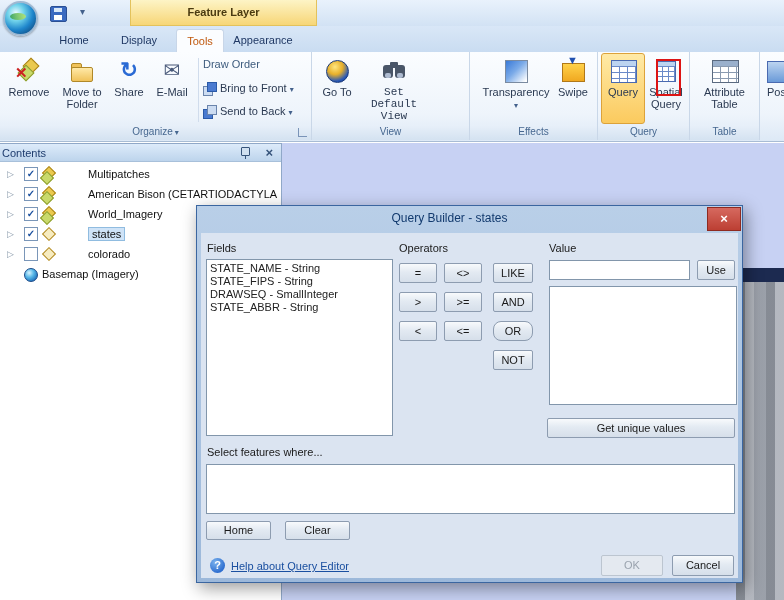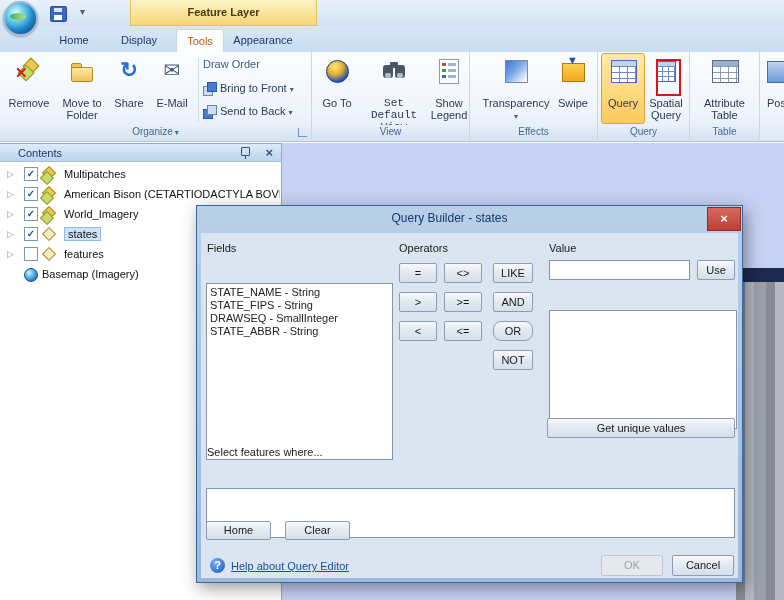--- a/index.html
+++ b/index.html
@@ -30,21 +30,21 @@
   .g-organize{left:0;width:311px;}
   .g-view{left:312px;width:157px;}
   .g-effects{left:470px;width:127px;}
   .g-query{left:598px;width:91px;}
   .g-table{left:690px;width:69px;}
   .g-pos{left:760px;width:24px;overflow:hidden;border-right:none;}
   .gfooter{position:absolute;left:0;right:0;bottom:0;height:15px;text-align:center;font-size:10px;color:#46678f;background:linear-gradient(#e8f0f9,#d4e2f1);line-height:14px;}
   .gfooter .dd{font-size:8px;margin-left:2px;}
   .launcher{position:absolute;right:4px;bottom:3px;width:8px;height:8px;border:1px solid #7a94b8;border-top:none;border-right:none;}
   .rbtn{position:absolute;top:2px;height:69px;text-align:center;color:#2b3a52;border-radius:3px;cursor:default;}
-  .rbtn .lbl{display:block;line-height:12px;margin-top:12px;}
+  .rbtn .lbl{display:block;line-height:12px;margin-top:1px;}
   .rbtn-active{background:linear-gradient(#ffeaa6,#fbca5e);border:1px solid #dca23a;top:1px;}
   .icwrap{position:relative;width:28px;height:28px;margin:3px auto 0;}
   .vsep{position:absolute;top:6px;bottom:18px;width:1px;background:#d0dcec;}
 
   
   .diam{position:absolute;width:10px;height:10px;transform:rotate(45deg);}
   .d1{left:10px;top:3px;background:#eac94e;border:1px solid #a8821a;}
   .d2{left:5px;top:10px;background:#c9d96a;border:1px solid #8a9a2a;}
   .xmark{position:absolute;left:0;top:8px;color:#cc2222;font-weight:bold;font-size:15px;line-height:15px;}
   .fbody{position:absolute;left:3px;top:10px;width:20px;height:13px;background:linear-gradient(#ffe9a8,#f0c25a);border:1px solid #b08828;border-radius:2px;}
@@ -77,50 +77,50 @@
   .sq{display:inline-block;position:relative;width:13px;height:13px;vertical-align:-3px;margin-right:4px;}
   .sq i{position:absolute;width:8px;height:8px;}
   .sqf .s1{left:0;top:4px;background:#ccdcf2;border:1px solid #6a84ac;}
   .sqf .s2{left:4px;top:0;background:#4a7ad0;border:1px solid #2a5aa8;}
   .sqb .s1{left:0;top:4px;background:#4a7ad0;border:1px solid #2a5aa8;}
   .sqb .s2{left:4px;top:0;background:#ccdcf2;border:1px solid #6a84ac;}
   .dditem{font-size:8px;color:#44618c;margin-left:3px;}
 
   
   .contents{position:absolute;left:0;top:143px;width:281px;height:457px;background:#fff;border-right:1px solid #90a8c8;border-top:1px solid #90a8c8;z-index:2;}
-  .c-header{position:absolute;left:0;top:0;right:0;height:18px;background:linear-gradient(#ddebfa,#bdd4ec);border-bottom:1px solid #a8c0da;color:#1e3c6e;line-height:18px;padding-left:18px;box-sizing:border-box;}
+  .c-header{position:absolute;left:0;top:0;right:0;height:18px;background:linear-gradient(#ddebfa,#bdd4ec);border-bottom:1px solid #a8c0da;color:#1e3c6e;line-height:18px;padding-left:2px;box-sizing:border-box;}
   .c-pin{position:absolute;right:30px;top:3px;width:11px;height:12px;}
   .c-pin .head{position:absolute;left:1px;top:0;width:7px;height:7px;border:1px solid #35537a;border-radius:1px;background:#d0e0f0;}
   .c-pin .stem{position:absolute;left:5px;top:8px;width:1px;height:4px;background:#35537a;}
   .c-close{position:absolute;right:8px;top:0;color:#35537a;font-size:13px;line-height:18px;font-weight:bold;}
   .tree{position:absolute;left:0;top:20px;right:1px;bottom:0;overflow:hidden;}
   .trow{position:relative;height:20px;line-height:20px;white-space:nowrap;}
   .arrow{position:absolute;left:7px;top:0;color:#8899aa;font-size:9px;}
   .cbox{position:absolute;left:24px;top:3px;width:12px;height:12px;background:#fff;border:1px solid #7a96b8;text-align:center;line-height:11px;font-size:10px;color:#1a4f9e;font-weight:bold;}
   .titem{position:absolute;left:42px;top:3px;width:14px;height:14px;}
   .lyr1{position:absolute;left:2px;top:1px;width:8px;height:8px;transform:rotate(45deg);background:#eac94e;border:1px solid #a8821a;}
   .lyr2{position:absolute;left:0px;top:6px;width:8px;height:8px;transform:rotate(45deg);background:#c9d96a;border:1px solid #8a9a2a;}
   .diamond{position:absolute;left:2px;top:2px;width:8px;height:8px;transform:rotate(45deg);background:#f7ecc0;border:1px solid #b08820;}
   .globe{position:absolute;left:0px;top:1px;width:12px;height:12px;border-radius:50%;background:radial-gradient(circle at 35% 32%,#d8f4ff,#58b8e8 40%,#1868b8 85%);border:1px solid #1a4a88;}
-  .tlabel{margin-left:64px;color:#111;}
+  .tlabel{margin-left:88px;color:#111;}
   .tlabel-base{margin-left:42px;color:#111;}
   .sel{background:#cfe3f7;border:1px solid #90bce0;padding:0 3px;}
 
   
   .map{position:absolute;left:281px;top:143px;width:503px;height:457px;background:#c7d1f3;z-index:1;}
   .map-band{position:absolute;left:455px;top:125px;right:0;height:14px;background:#1c2a50;}
   .map-imagery{position:absolute;left:455px;top:139px;right:0;bottom:0;background:#a8abb2;background-image:repeating-linear-gradient(to right,rgba(120,126,136,.7) 0 9px,rgba(186,190,198,.7) 9px 18px,rgba(150,156,166,.7) 18px 30px);}
 
   
   .dialog{position:absolute;left:196px;top:205px;width:545px;height:376px;background:linear-gradient(#b9cfe8,#9cb8da);border:1px solid #3b66a0;box-shadow:3px 5px 16px rgba(0,0,0,.4);z-index:10;}
   .dlg-body{position:absolute;left:4px;right:4px;top:27px;bottom:4px;background:#dbe4f1;}
   .dlg-title{position:absolute;left:0;right:40px;top:5px;text-align:center;color:#123a6e;font-size:12px;}
   .dlg-close{position:absolute;right:1px;top:1px;width:32px;height:22px;background:linear-gradient(#d6695f,#bc3f33);border:1px solid #8e2a20;color:#fff;text-align:center;line-height:21px;font-size:13px;font-weight:bold;}
   .dlg-label{position:absolute;color:#1a1a1a;}
-  .lb{position:absolute;background:#fff;border:1px solid #8296ab;font-size:11px;overflow:hidden;margin-top:24px;}
+  .lb{position:absolute;background:#fff;border:1px solid #8296ab;font-size:11px;overflow:hidden;}
   .fields-list{left:9px;top:53px;width:187px;height:177px;padding:2px 3px;box-sizing:border-box;line-height:13px;}
   .value-input{left:352px;top:54px;width:141px;height:20px;box-sizing:border-box;border:1px solid #8296ab;font:11px "Liberation Sans",sans-serif;padding:2px;}
   .value-list{left:352px;top:80px;width:186px;height:117px;}
   .btn{position:absolute;box-sizing:border-box;background:linear-gradient(#f8fafc,#e3eaf2 45%,#d6dfea);border:1px solid #8d9cb0;border-radius:2px;font-size:11px;color:#1a1a1a;text-align:center;cursor:default;}
   .op{width:38px;height:20px;line-height:18px;}
   .op-c3{width:40px;}
   .o1{left:202px;top:57px;} .o2{left:247px;top:57px;} .o3{left:296px;top:57px;}
   .o4{left:202px;top:86px;} .o5{left:247px;top:86px;} .o6{left:296px;top:86px;}
   .o7{left:202px;top:115px;} .o8{left:247px;top:115px;} .o9{left:296px;top:115px;border-radius:8px;}
   .o10{left:296px;top:144px;}
@@ -205,30 +205,20 @@
       <div class="rbtn" style="left:46px;width:72px;font-family:Liberation Mono, monospace;">
         <span class="icwrap" style="display:block;">
             <i class="binoc b3"></i>
             <i class="binoc b1"></i>
             <i class="binoc b2"></i>
             <i class="blens bl1"></i>
             <i class="blens bl2"></i>
           </span>
         <span class="lbl">Set Default View</span>
       </div>
-      <div class="rbtn" style="left:117px;width:40px;">
-        <span class="icwrap" style="display:block;">
-            <span class="ic-legend">
-              <i class="lg1"></i>
-              <i class="lg2"></i>
-              <i class="lg3"></i>
-            </span>
-          </span>
-        <span class="lbl">Show Legend</span>
-      </div>
       <div class="gfooter"><span>View</span></div>
     </div>
 
     <div class="rgroup g-effects">
       <div class="rbtn" style="left:12px;width:68px;">
         <span class="icwrap" style="display:block;">
             <i class="ic-transp"></i>
           </span>
         <span class="lbl">Transparency</span>
         <span class="dd" style="font-size:8px;color:#44618c;">▾</span>
@@ -330,21 +320,21 @@
             <i class="diamond"></i>
           </span>
         <span class="tlabel sel">states</span>
       </div>
       <div class="trow">
         <span class="arrow">▷</span>
         <span class="cbox"></span>
         <span class="titem">
             <i class="diamond"></i>
           </span>
-        <span class="tlabel">features</span>
+        <span class="tlabel">colorado</span>
       </div>
       <div class="trow">
         <span class="titem" style="left:24px;">
             <i class="globe"></i>
           </span>
         <span class="tlabel-base">Basemap (Imagery)</span>
       </div>
     </div>
   </div>
 

